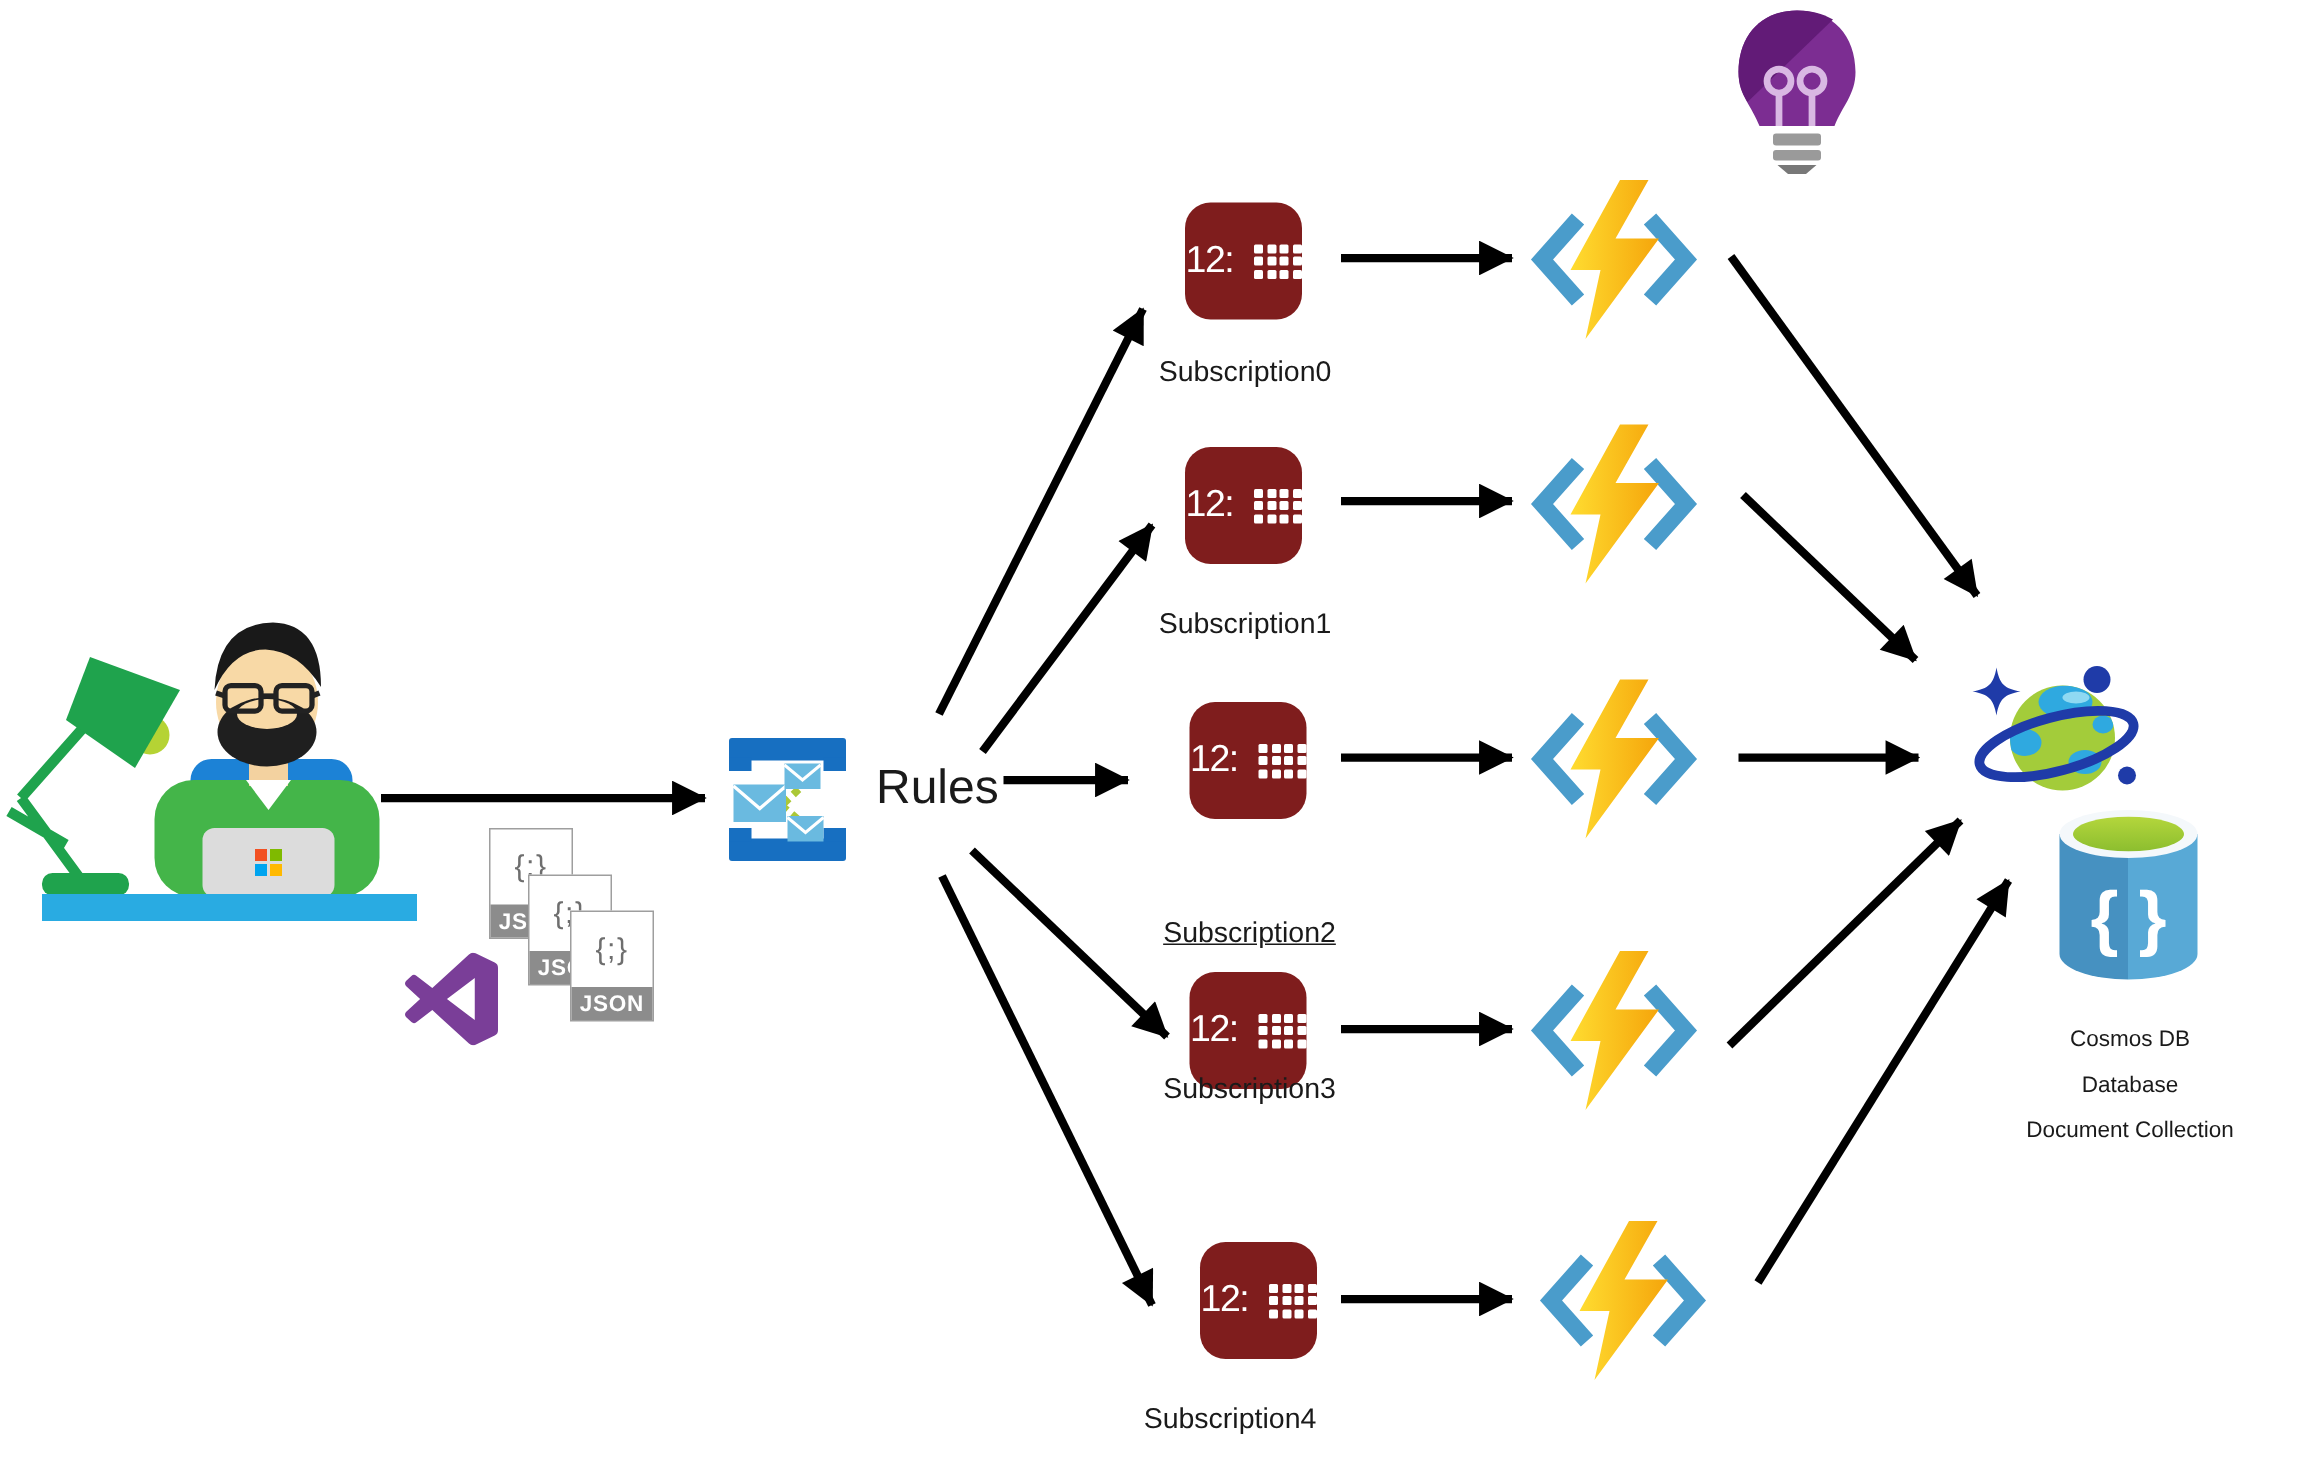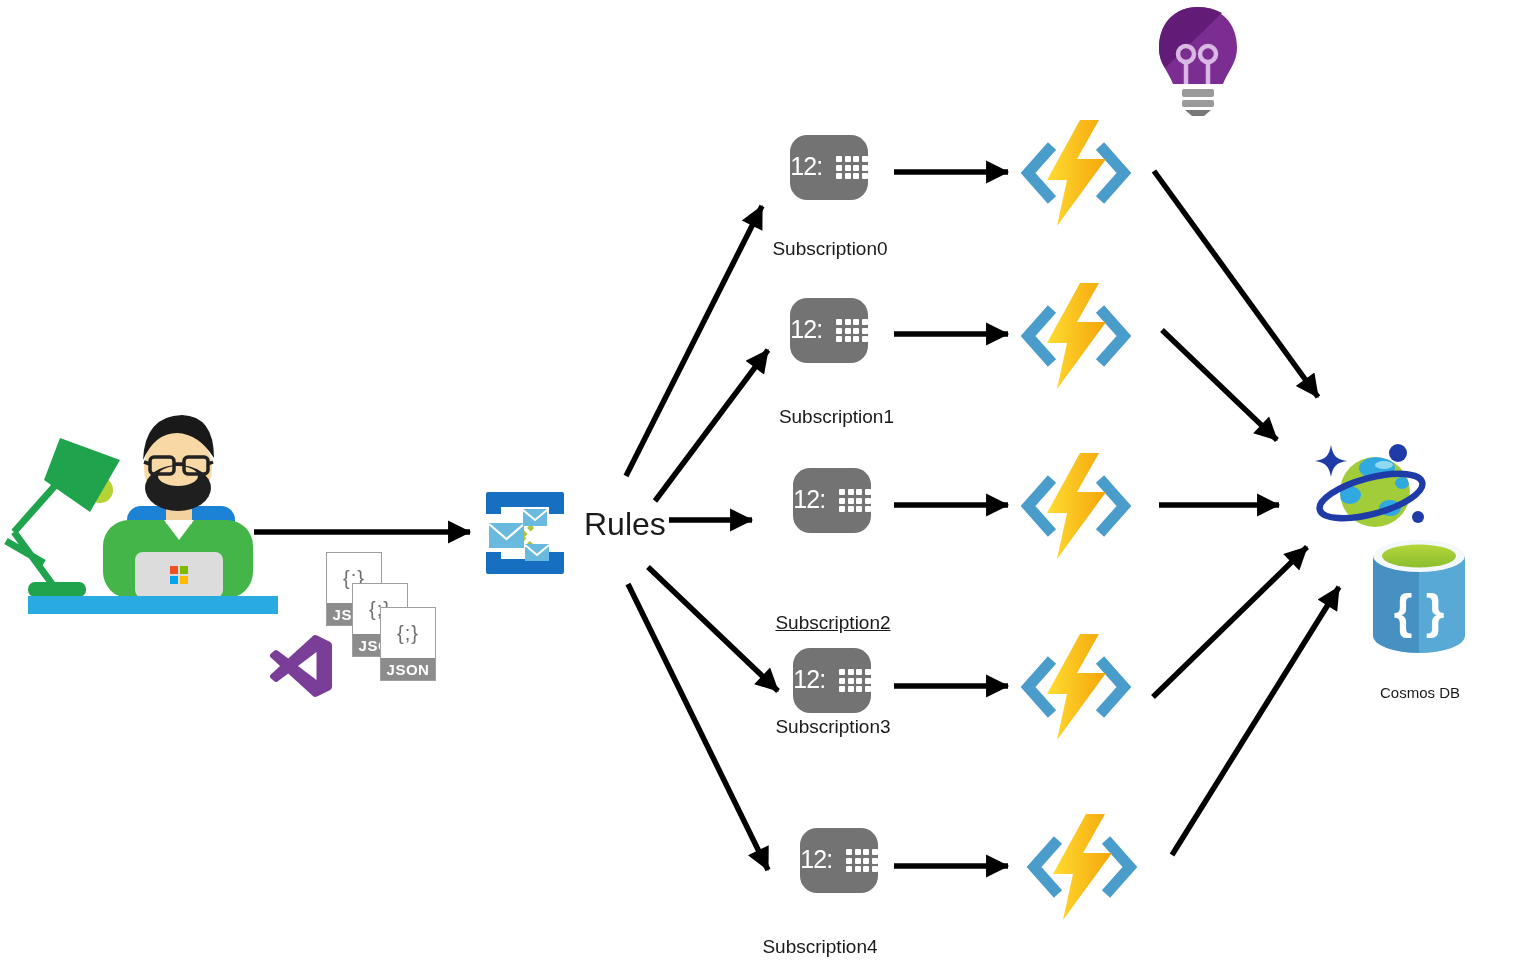--- a/index.html
+++ b/index.html
@@ -3,21 +3,21 @@
 <meta charset="utf-8">
 <style>
   html,body{margin:0;padding:0;background:#fff;}
   .canvas{position:relative;width:1536px;height:977px;background:#fff;overflow:hidden;
           font-family:"Liberation Sans",sans-serif;color:#1a1a1a;}
   .abs{position:absolute;}
   svg{display:block;}
   .arrows{position:absolute;left:0;top:0;width:1536px;height:977px;pointer-events:none;}
   .arrows line{stroke:#000;stroke-width:5.5;}
   
-  .sub-tile{position:absolute;width:78px;height:65px;background:#737373;border-radius:17px;
+  .sub-tile{position:absolute;width:78px;height:78px;background:#7f1d1d;border-radius:17px;
             display:flex;align-items:center;justify-content:center;gap:14px;}
   .sub-num{color:#fff;font-size:25px;letter-spacing:-1px;line-height:1;transform:translateY(-1px);}
   .dotgrid{display:grid;grid-template-columns:repeat(4,6px);grid-auto-rows:6px;gap:2.5px;}
   .dotgrid i{background:#fff;border-radius:1px;display:block;}
   .sub-label{position:absolute;width:200px;text-align:center;font-size:19px;color:#1a1a1a;}
   
   .json-stack{position:absolute;left:326px;top:552px;width:112px;height:132px;}
   .json-file{position:absolute;width:56px;height:74px;background:#fff;border:1.5px solid #9E9E9E;
              box-sizing:border-box;display:flex;flex-direction:column;}
   .json-sym{flex:1;display:flex;align-items:center;justify-content:center;
@@ -176,21 +176,21 @@
         <i></i>
         <i></i>
         <i></i>
         <i></i>
         <i></i>
         <i></i>
         <i></i>
         <i></i>
       </span>
   </div>
-  <div class="sub-label" style="left:694px;top:406px;text-align:right;">Subscription1</div>
+  <div class="sub-label" style="left:730px;top:406px;">Subscription1</div>
 
   <div class="sub-tile" style="left:793px;top:468px;">
     <span class="sub-num">12:</span>
     <span class="dotgrid">
         <i></i>
         <i></i>
         <i></i>
         <i></i>
         <i></i>
         <i></i>
@@ -362,15 +362,17 @@
       </defs>
       <path d="M5,20 L5,100 A46,17 0 0 0 97,100 L97,20 Z" fill="url(#dbbody)"></path>
       <ellipse cx="51" cy="20" rx="46" ry="16" fill="#F4F8FB"></ellipse>
       <ellipse cx="51" cy="20" rx="37" ry="11.5" fill="url(#dbtop)"></ellipse>
       <text x="51" y="92" text-anchor="middle" font-family="Liberation Sans, sans-serif" font-size="48" font-weight="bold" fill="#ffffff">{ }</text>
     </svg>
   </div>
 
   <div class="cosmos-label">
     <div>Cosmos DB</div>
+    <div>Database</div>
+    <div>Document Collection</div>
   </div>
 
 </div>
 
 </body></html>

